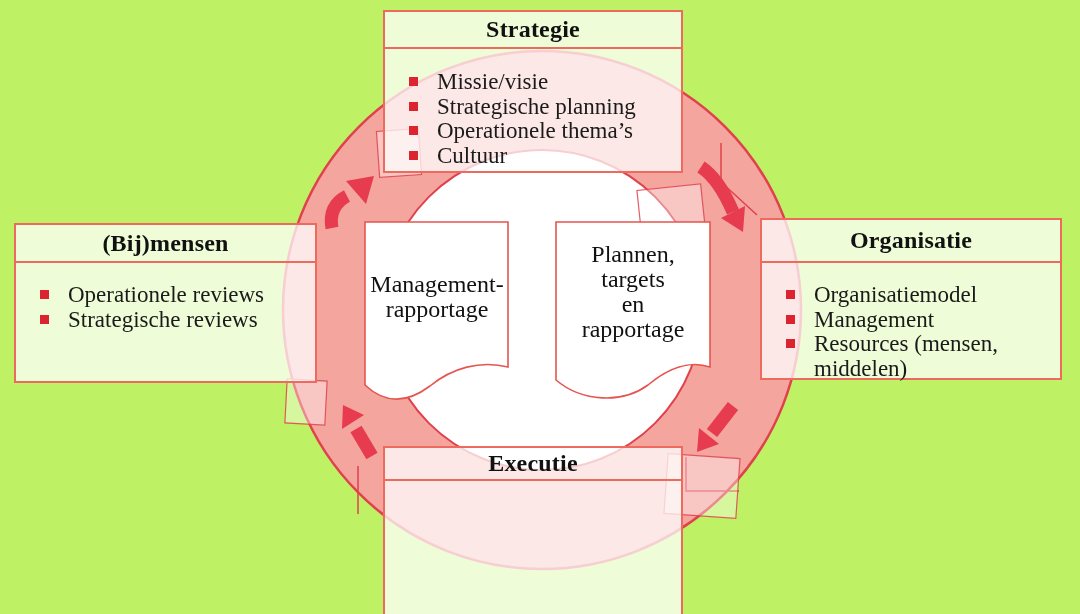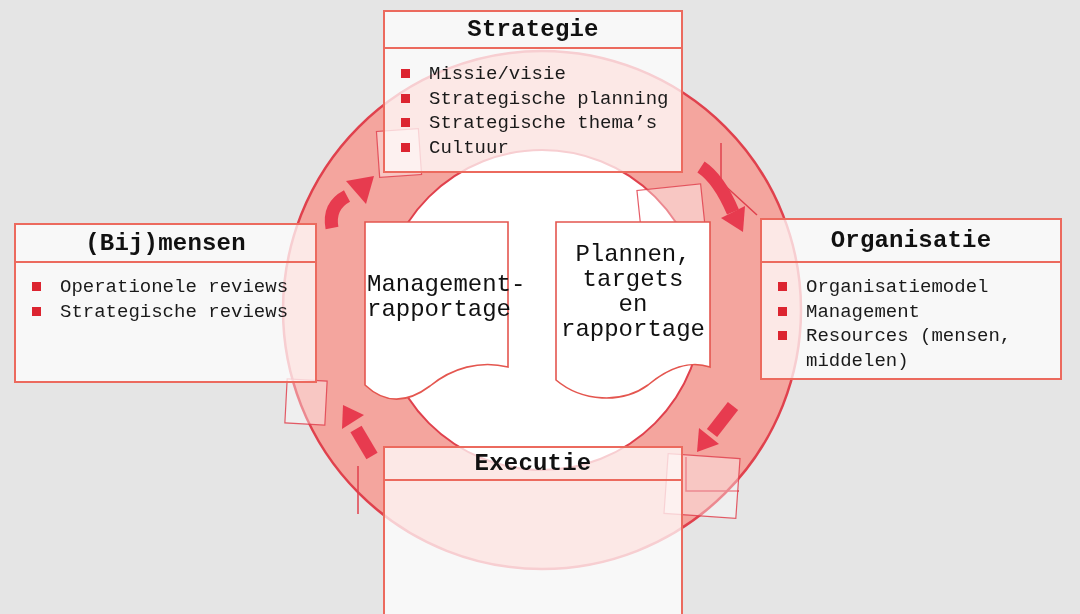--- a/index.html
+++ b/index.html
@@ -1,32 +1,32 @@
 <!DOCTYPE html>
 <html><head>
 <meta charset="utf-8">
 <style>
   html,body{margin:0;padding:0;background:#ffffff;}
   .stage{
-    position:relative;width:1080px;height:614px;background:#e5e5e5;overflow:hidden;
-    font-family:Liberation Mono, monospace;
+    position:relative;width:1080px;height:614px;background:#bef264;overflow:hidden;
+    font-family:Liberation Serif, serif;
   }
   .layer-svg{position:absolute;left:0;top:0;z-index:1;}
   
   .panel{
     position:absolute;box-sizing:border-box;z-index:2;
     background:rgba(255,255,255,0.74);
     border:2px solid #ec6a5e;
   }
   .panel-title{
     display:flex;align-items:center;justify-content:center;
     font-weight:bold;font-size:24px;color:#111111;
     border-bottom:2px solid #ec6a5e;letter-spacing:0.2px;
   }
-  .panel-list{margin:0;list-style:none;font-size:19px;color:#1a1a1a;}
+  .panel-list{margin:8px;list-style:none;font-size:23px;color:#1a1a1a;}
   .panel-list li{display:flex;line-height:24.5px;margin:0;}
   .bullet{
     flex:none;width:9px;height:9px;background:#dc2430;
     display:inline-block;margin:7px 19px 0 0;
   }
   .p-strategie{left:383px;top:10px;width:300px;height:163px;}
   .p-strategie .panel-title{height:35px;}
   .p-strategie .panel-list{padding:13px 6px 0 16px;}
   .p-organisatie{left:760px;top:218px;width:302px;height:162px;}
   .p-organisatie .panel-title{height:41px;}
@@ -91,21 +91,21 @@
       <li>
           <span class="bullet"></span>
           <span class="item-text">Missie/visie</span>
         </li>
       <li>
           <span class="bullet"></span>
           <span class="item-text">Strategische planning</span>
         </li>
       <li>
           <span class="bullet"></span>
-          <span class="item-text">Strategische thema’s</span>
+          <span class="item-text">Operationele thema’s</span>
         </li>
       <li>
           <span class="bullet"></span>
           <span class="item-text">Cultuur</span>
         </li>
     </ul>
   </div>
 
   <div class="panel p-organisatie">
     <div class="panel-title">Organisatie</div>

